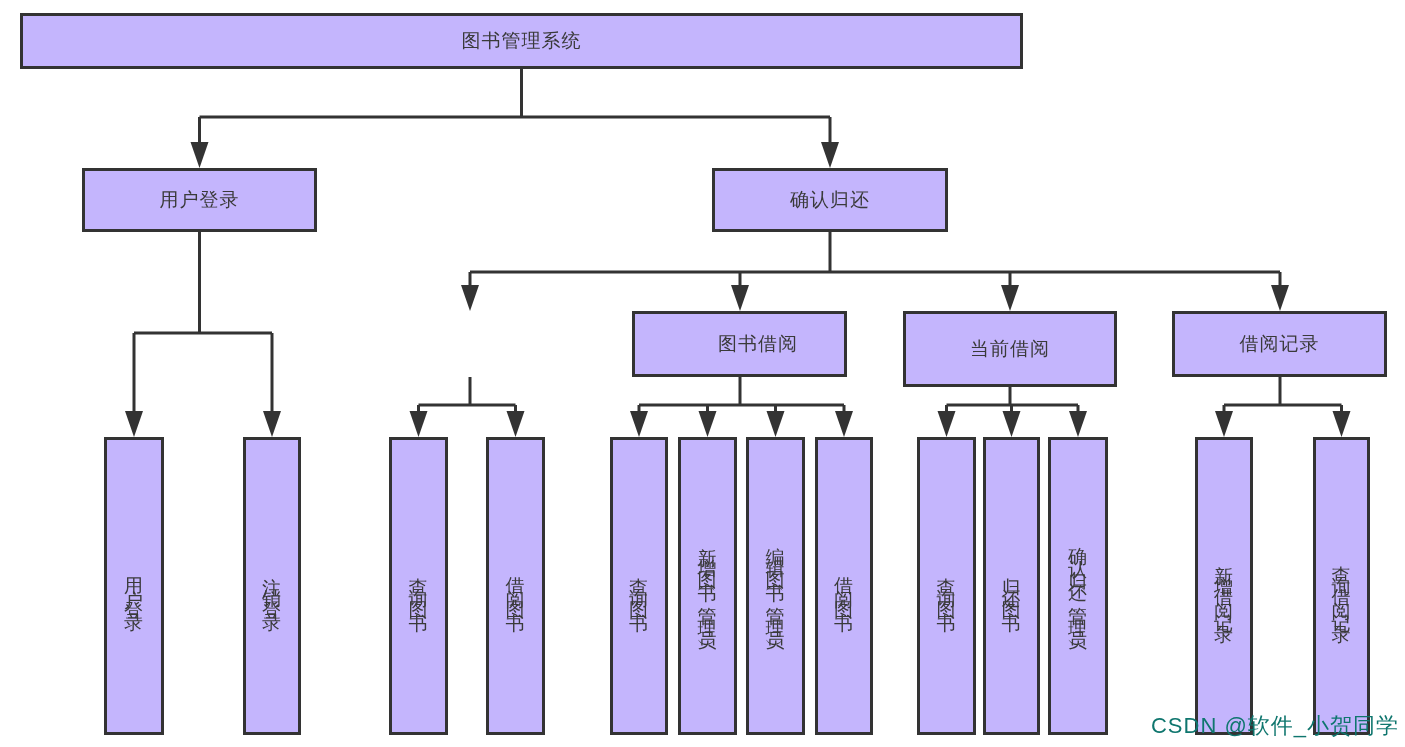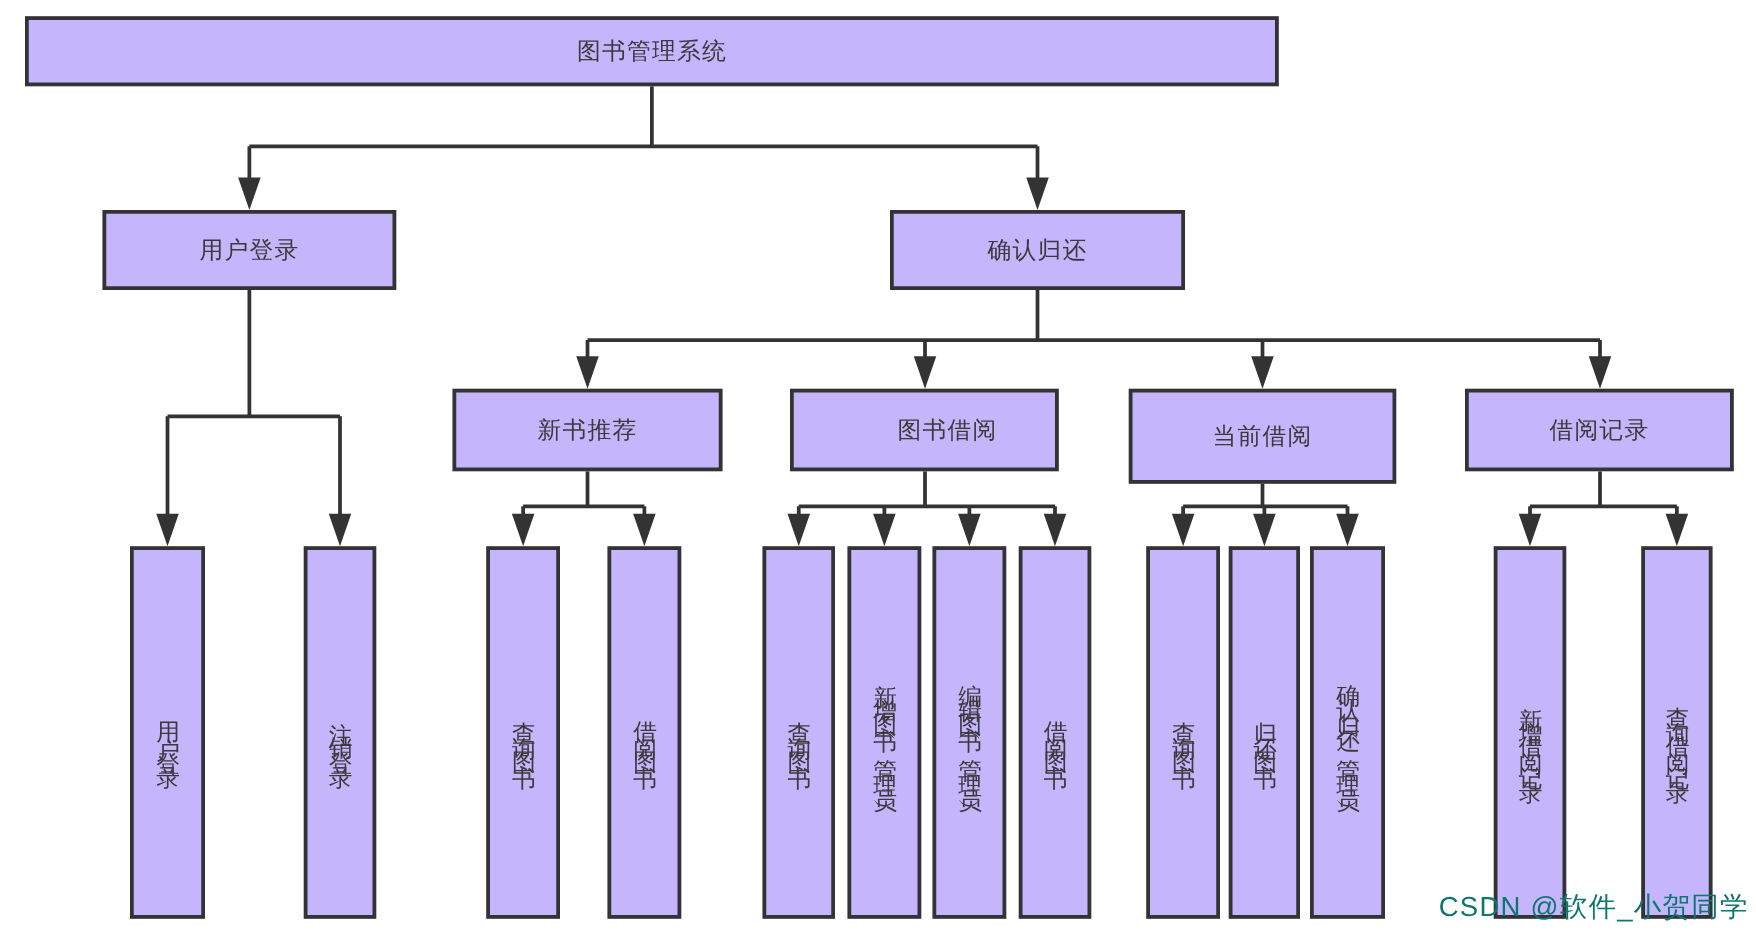--- a/index.html
+++ b/index.html
@@ -121,23 +121,20 @@
     <span>图书管理系统</span>
   </div>
 
   <div class="node" style="left:82px;top:168px;width:235px;height:64px;">
     <span>用户登录</span>
   </div>
   <div class="node" style="left:712px;top:168px;width:236px;height:64px;">
     <span>确认归还</span>
   </div>
 
-  <div class="node" style="left:362px;top:311px;width:216px;height:66px;">
-    <span>新书推荐</span>
-  </div>
   <div class="node" style="left:632px;top:311px;width:215px;height:66px;padding-left:37px;">
     <span>图书借阅</span>
   </div>
   <div class="node" style="left:903px;top:311px;width:214px;height:76px;">
     <span>当前借阅</span>
   </div>
   <div class="node" style="left:1172px;top:311px;width:215px;height:66px;">
     <span>借阅记录</span>
   </div>
 

